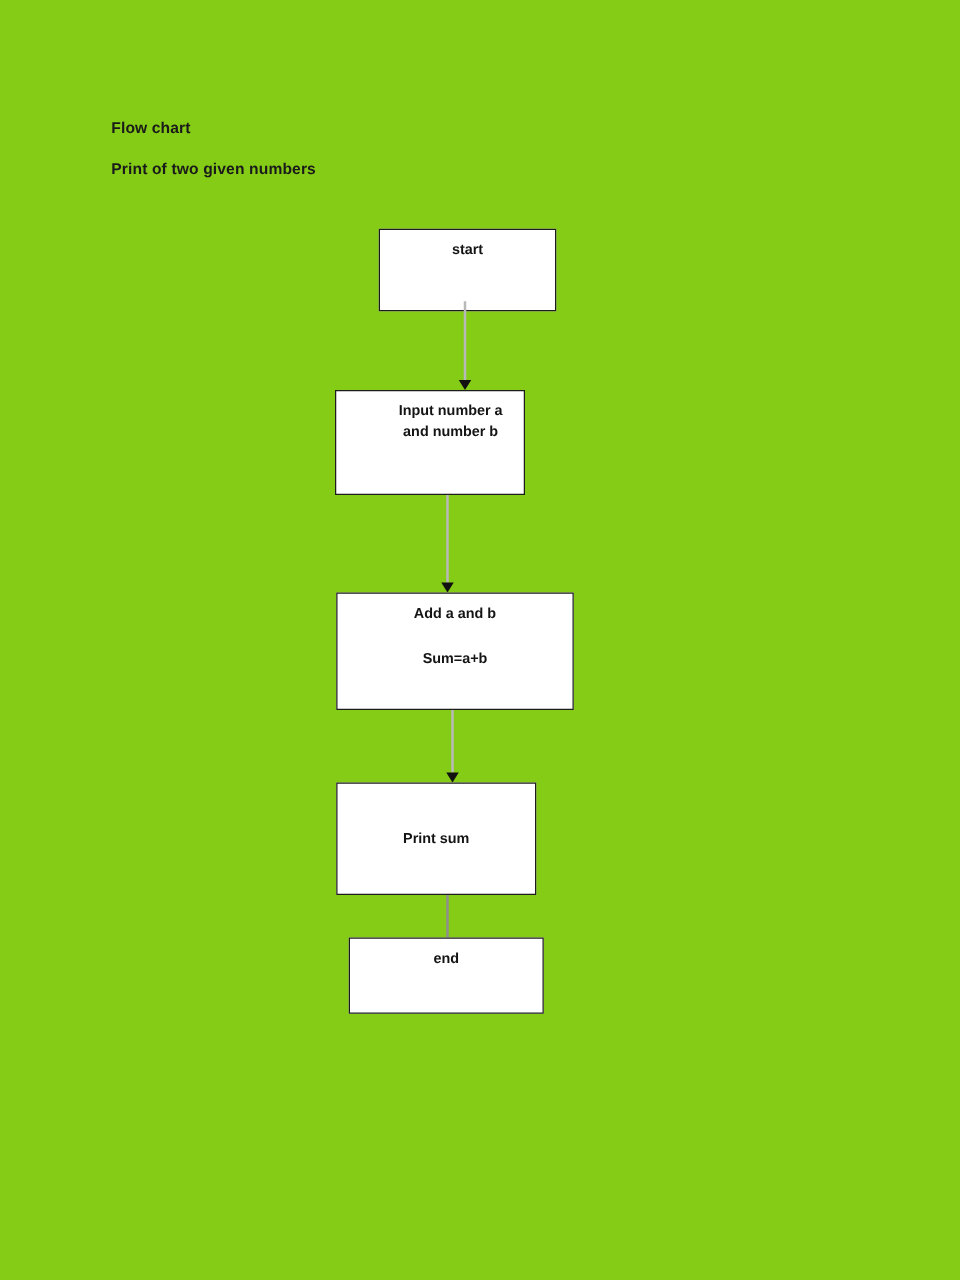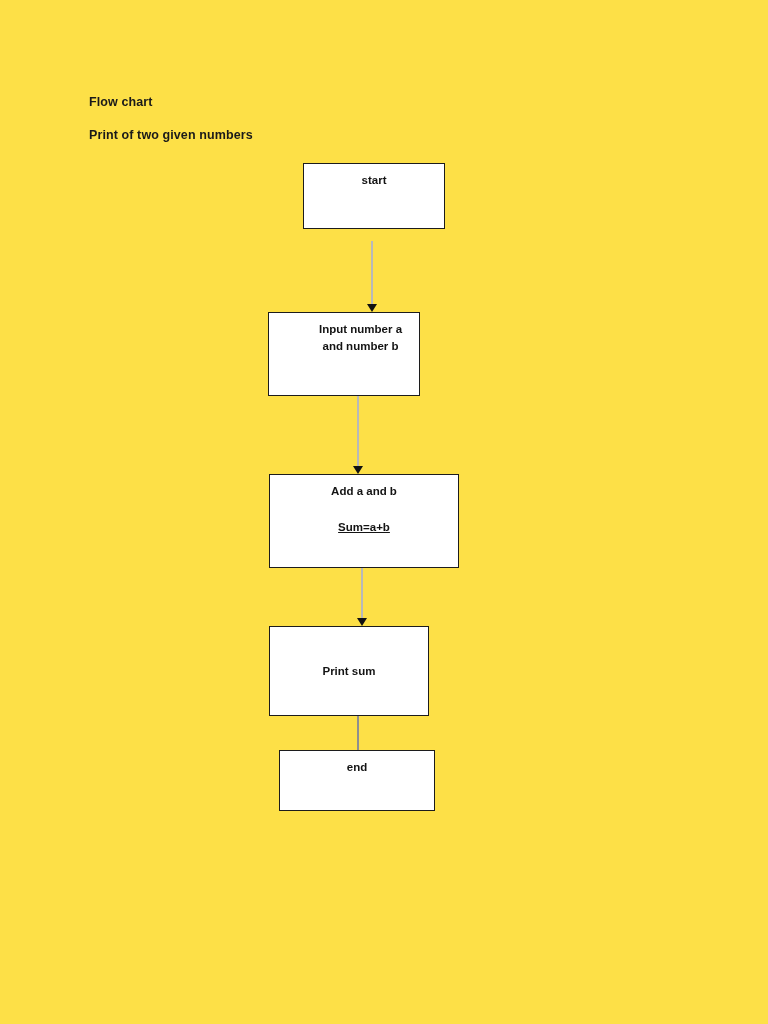--- a/index.html
+++ b/index.html
@@ -10,21 +10,21 @@
   }
   body {
     font-family: "Liberation Sans", sans-serif;
     color: #000000;
     -webkit-font-smoothing: antialiased;
   }
   #page {
     position: relative;
     width: 768px;
     height: 1024px;
-    background: #fde047;
+    background: #84cc16;
     overflow: hidden;
   }
 
   
   .doc-line {
     position: absolute;
     font-size: 12.5px;
     font-weight: bold;
     letter-spacing: 0.1px;
     color: #1a1a1a;
@@ -56,24 +56,23 @@
     display: flex;
     align-items: center;
     justify-content: center;
   }
   .node.stacked {
     padding-top: 8px;
     text-align: center;
   }
   .node.stacked .node-text + .node-text {
     margin-top: 19px;
-    text-decoration: underline;
   }
 
-  #node-start { left: 303px; top: 163px; width: 142px; height: 66px; }
+  #node-start { left: 303px; top: 183px; width: 142px; height: 66px; }
   #node-input { left: 268px; top: 312px; width: 152px; height: 84px; padding-left: 33px; }
   #node-add   { left: 269px; top: 474px; width: 190px; height: 94px; }
   #node-print { left: 269px; top: 626px; width: 160px; height: 90px; }
   #node-end   { left: 279px; top: 750px; width: 156px; height: 61px; }
 
   
   .connector {
     position: absolute;
   }
   .connector .conn-line {

